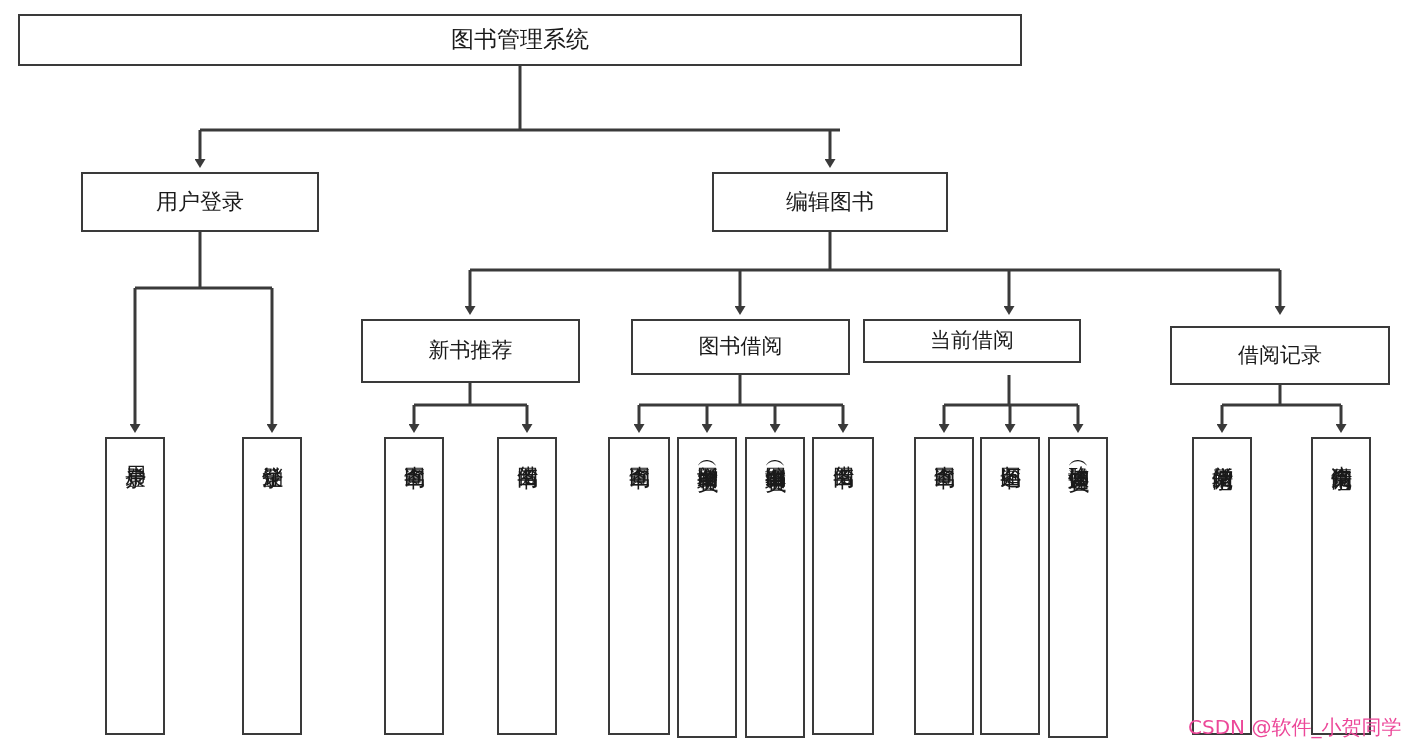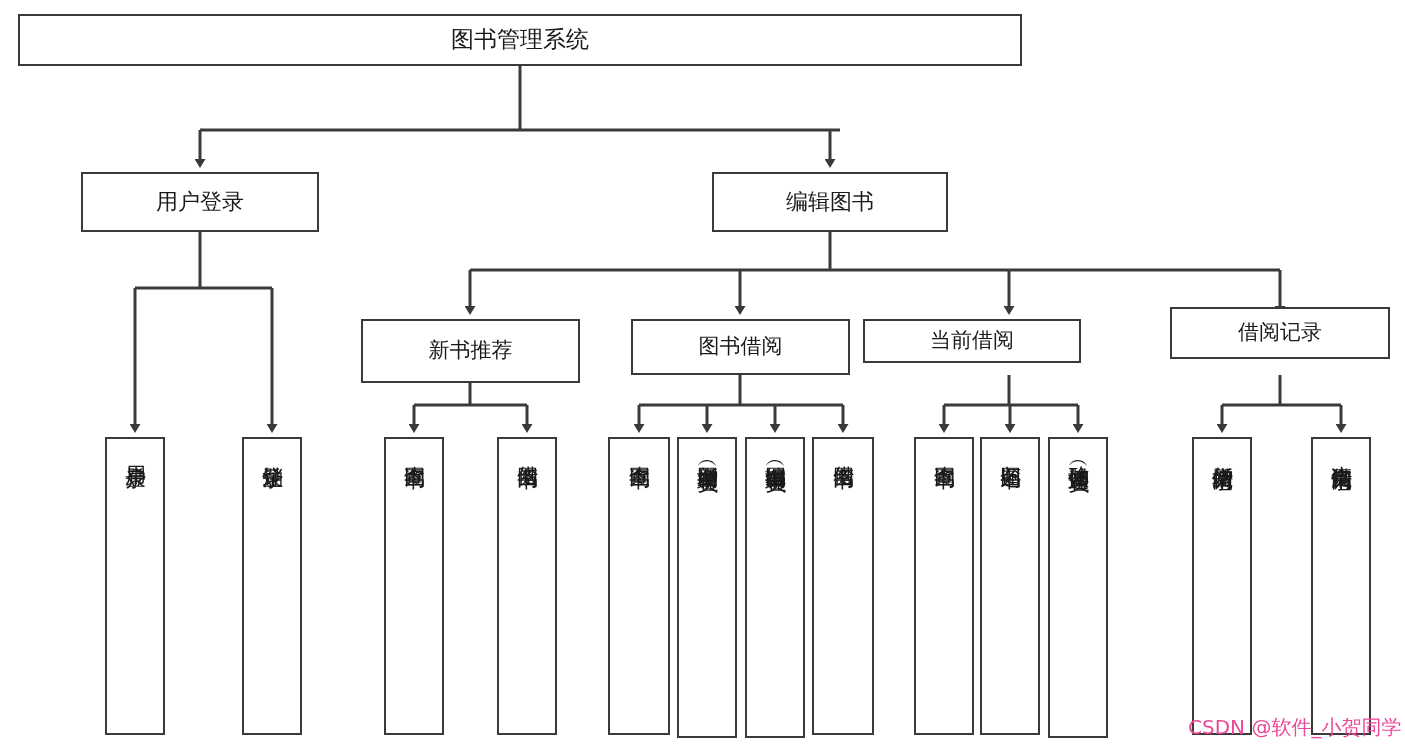--- a/index.html
+++ b/index.html
@@ -142,21 +142,21 @@
 
   <div class="node level3" style="left:361px; top:319px; width:219px; height:64px;">
     <span class="hlabel">新书推荐</span>
   </div>
   <div class="node level3" style="left:631px; top:319px; width:219px; height:56px;">
     <span class="hlabel">图书借阅</span>
   </div>
   <div class="node level3" style="left:863px; top:319px; width:218px; height:44px;text-align:center;">
     <span class="hlabel">当前借阅</span>
   </div>
-  <div class="node level3" style="left:1170px; top:307px; width:220px; height:52px;text-align:center;">
+  <div class="node level3" style="left:1170px; top:326px; width:220px; height:59px;text-align:center;">
     <span class="hlabel">借阅记录</span>
   </div>
 
   <div class="node leaf" style="left:105px; top:437px; width:60px; height:298px;">
     <span class="vlabel">用户登录</span>
   </div>
   <div class="node leaf" style="left:242px; top:437px; width:60px; height:298px;">
     <span class="vlabel">注销登录</span>
   </div>
 

